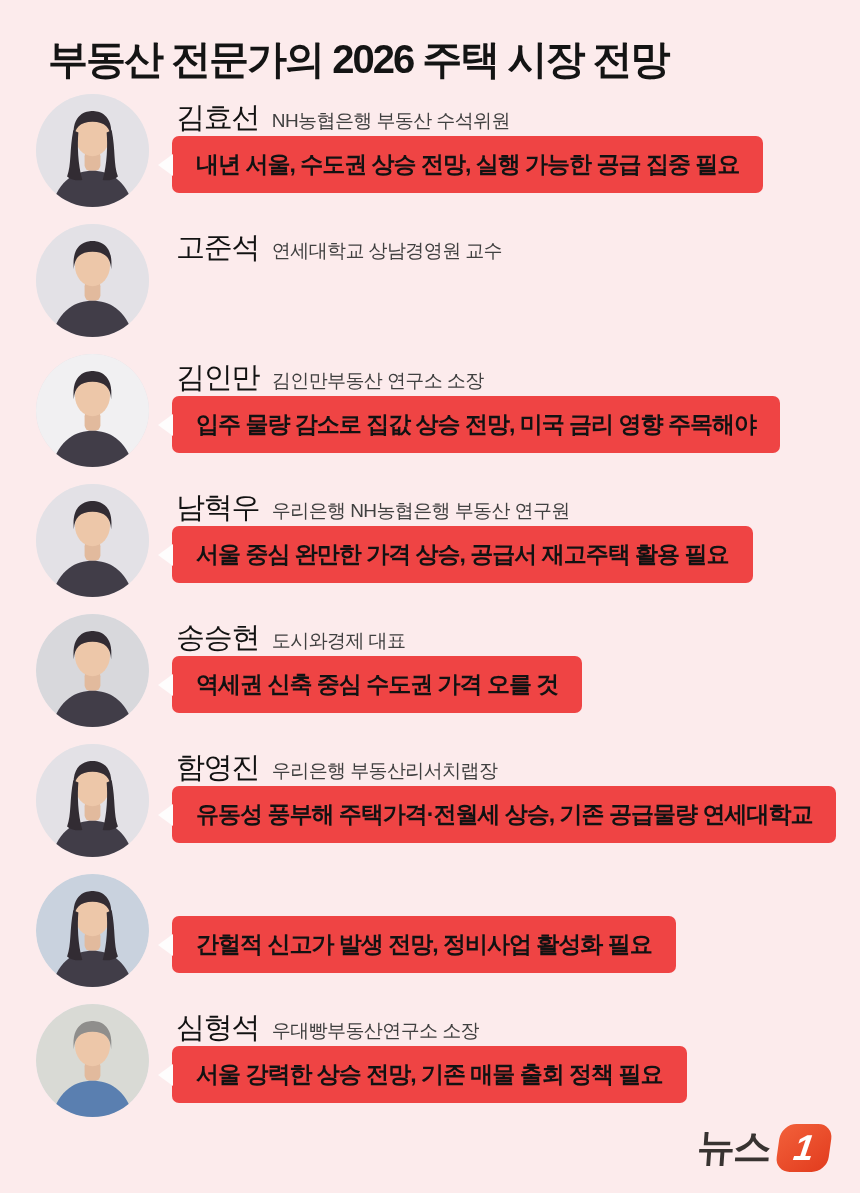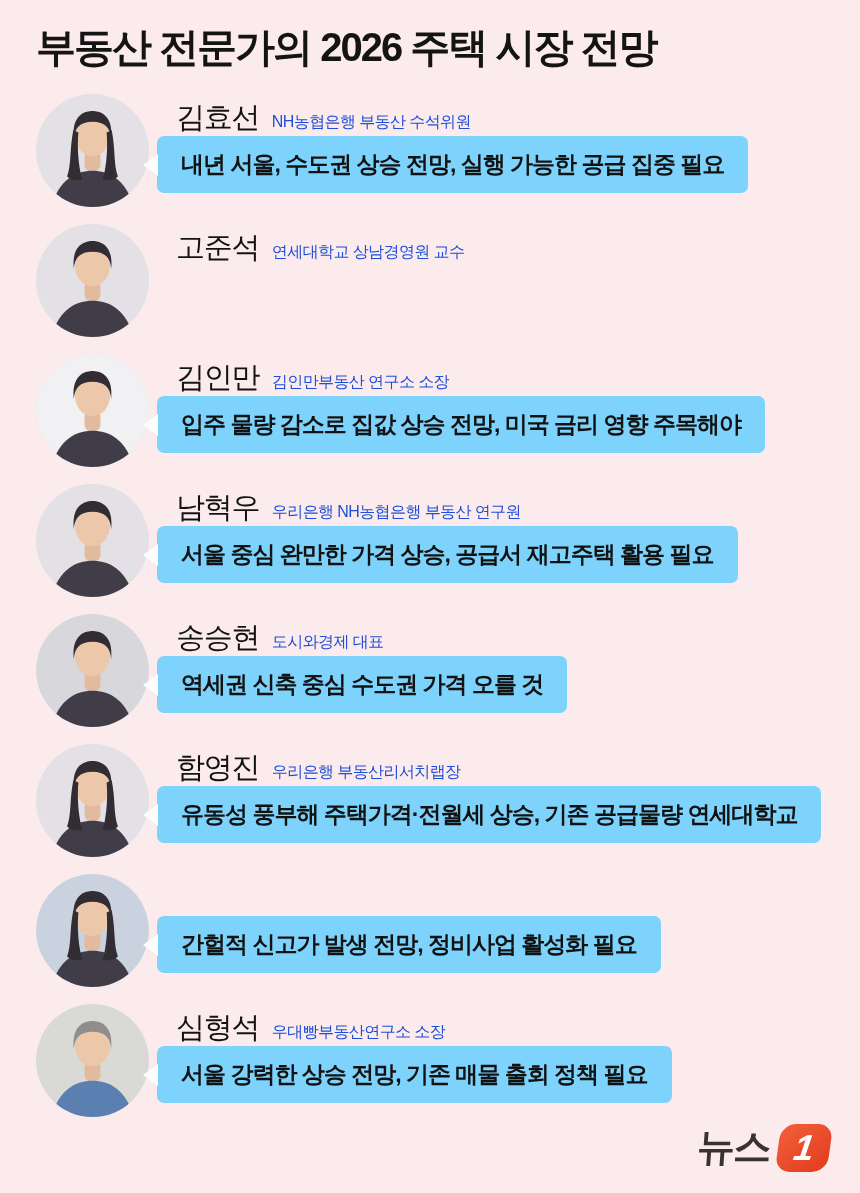--- a/index.html
+++ b/index.html
@@ -7,21 +7,21 @@
     width: 860px; height: 1193px;
     background: #fcebec;
     position: relative;
     overflow: hidden;
     font-family: "Liberation Sans", sans-serif;
   }
   .canvas { position: absolute; inset: 0; }
 
   
   .page-title {
-    position: absolute; left: 36px; top: 20px; margin: 0;
+    position: absolute; left: 36px; top: 20px; margin: 12px;
     font-size: 40px; font-weight: 800; color: #141414;
     letter-spacing: -2px; white-space: nowrap;
   }
 
   
   .experts { position: absolute; left: 0; top: 90px; width: 100%; }
   .row { position: relative; height: 130px; }
 
   .avatar {
     position: absolute; left: 36px; top: 4px;
@@ -46,27 +46,27 @@
 
   .byline {
     position: absolute; left: 176px; top: 12px;
     white-space: nowrap; line-height: 1.1;
   }
   .name {
     font-size: 29px; font-weight: 400; color: #121212;
     letter-spacing: -1.2px;
   }
   .affil {
-    font-size: 16px; font-weight: 500; color: #1d4ed8;
+    font-size: 19px; font-weight: 500; color: #404040;
     letter-spacing: -0.6px; margin-left: 8px;
   }
 
   .bubble {
-    position: absolute; left: 157px; top: 46px;
-    background: #7dd3fc; border-radius: 7px;
+    position: absolute; left: 172px; top: 46px;
+    background: #ef4444; border-radius: 7px;
     padding: 13px 24px; white-space: nowrap;
   }
   .bubble::before {
     content: ""; position: absolute; left: -14px; top: 50%;
     transform: translateY(-50%);
     border-top: 11px solid transparent;
     border-bottom: 11px solid transparent;
     border-right: 15px solid #fefdfd;
   }
   .quote {

